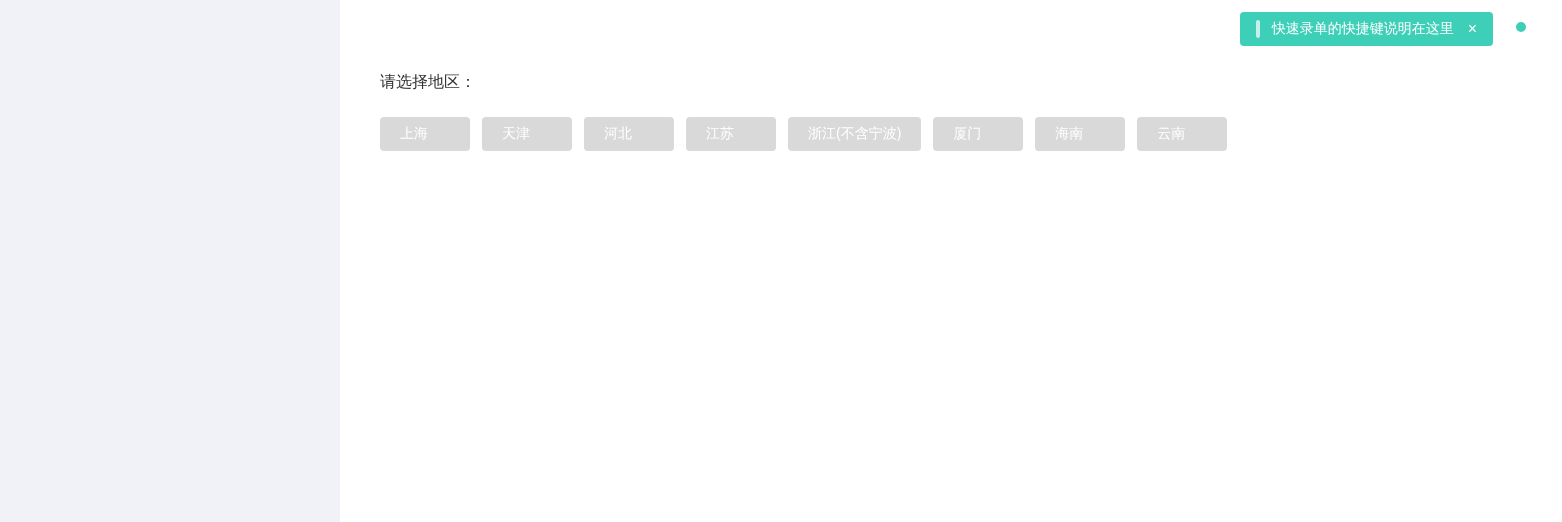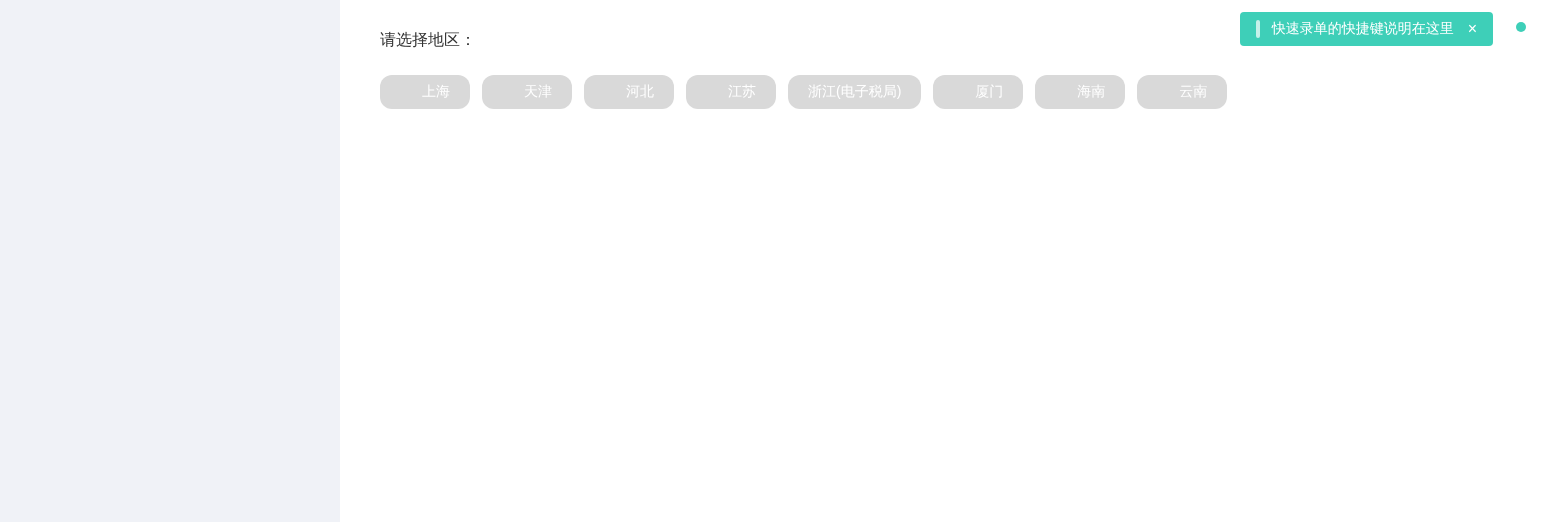--- a/index.html
+++ b/index.html
@@ -34,38 +34,39 @@
       height: 522px;
       background: #ffffff;
       padding: 30px 40px;
     }
 
     .page-title {
       font-size: 16px;
       color: #333;
       margin-bottom: 24px;
       font-weight: normal;
+      margin-top: 42px;
     }
 
     .region-buttons {
       display: flex;
       flex-wrap: wrap;
       gap: 12px;
     }
 
     .region-btn {
       background: #d9d9d9;
       border: none;
-      border-radius: 12px;
+      border-radius: 4px;
       padding: 8px 20px;
       color: #fff;
       font-size: 14px;
       cursor: pointer;
       min-width: 90px;
-      text-align: right;
+      text-align: left;
       white-space: nowrap;
     }
 
     .tooltip-banner {
       position: absolute;
       top: 12px;
       right: 69px;
       background: #3ecfb8;
       color: #fff;
       font-size: 14px;
@@ -113,21 +114,21 @@
 
 <div class="main-content">
   <div class="page-title">请选择地区：</div>
 
   <div class="region-buttons">
 
   <button class="region-btn">上海</button>
       <button class="region-btn">天津</button>
       <button class="region-btn">河北</button>
       <button class="region-btn">江苏</button>
-      <button class="region-btn">浙江(电子税局)</button>
+      <button class="region-btn">浙江(不含宁波)</button>
       <button class="region-btn">厦门</button>
       <button class="region-btn">海南</button>
       <button class="region-btn">云南</button>
     </div>
 </div>
 
 <div class="tooltip-banner">
   <span class="bar"></span>
   <span>快速录单的快捷键说明在这里</span>
   <button class="close-btn">×</button>

